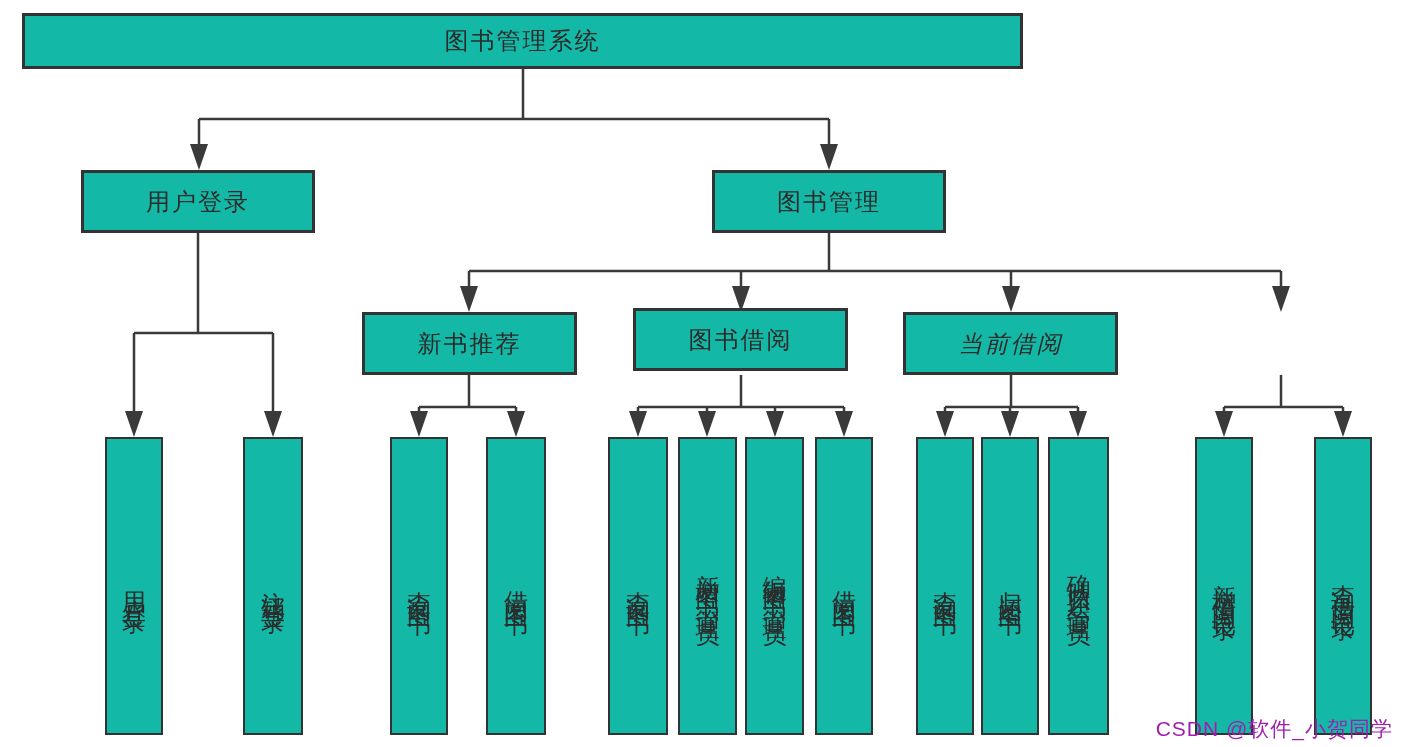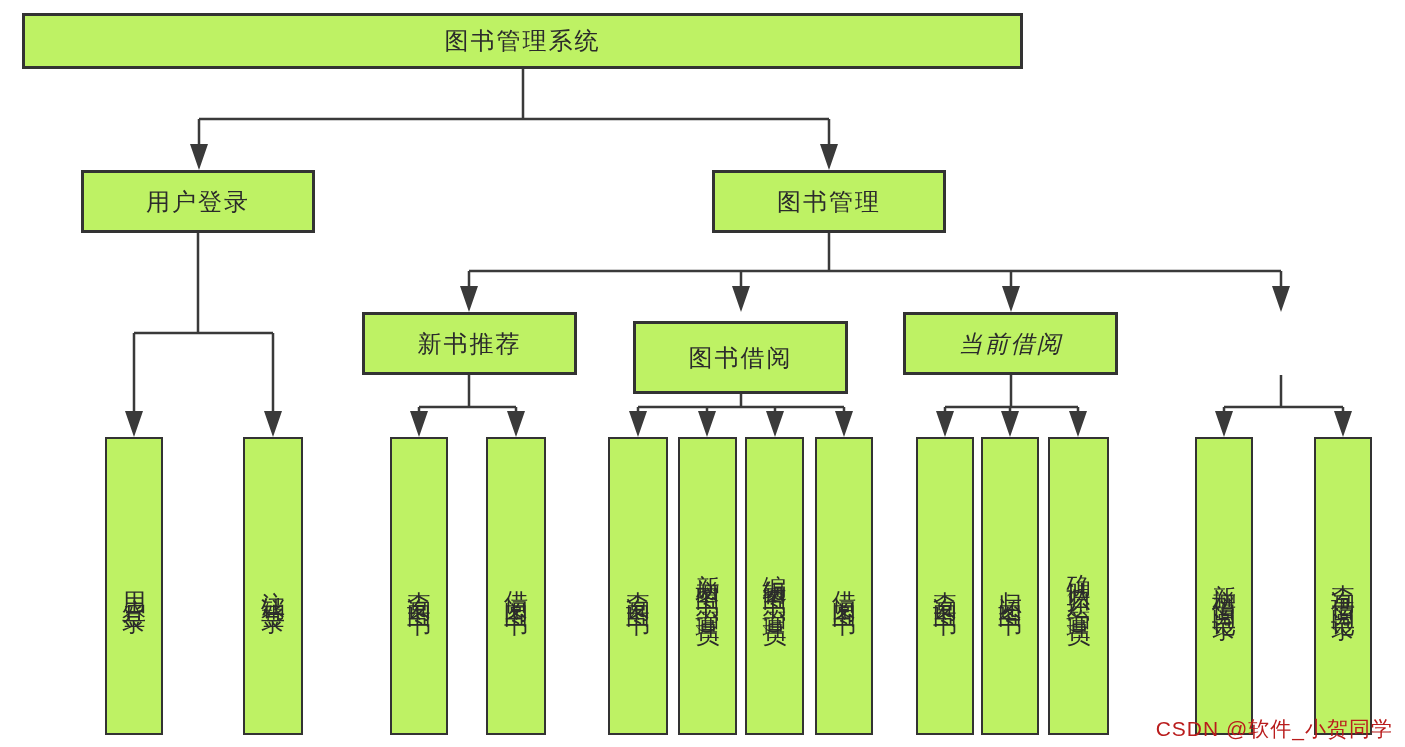--- a/index.html
+++ b/index.html
@@ -12,21 +12,21 @@
     font-family: "Liberation Sans", sans-serif;
     overflow: hidden;
   }
   #connectors {
     position: absolute;
     left: 0; top: 0;
     width: 1405px; height: 747px;
   }
   .box {
     position: absolute;
-    background: #bef264;
+    background: #14b8a6;
     border: 2px solid #333333;
     display: flex;
     align-items: center;
     justify-content: center;
     color: #2b2b2b;
     text-align: center;
   }
   .hbox { font-size: 24px; letter-spacing: 2px; border-width: 3px; }
   .leaf { border-width: 2px; }
   .leaf .vtext {
@@ -35,21 +35,21 @@
     font-size: 24px;
     letter-spacing: 7px;
     line-height: 1;
     white-space: nowrap;
   }
   #watermark {
     position: absolute;
     right: 12px;
     bottom: 4px;
     font-size: 21px;
-    color: #b91c1c;
+    color: #a21caf;
     letter-spacing: 1px;
     z-index: 5;
   }
 </style>
 </head>
 <body>
 
 <div id="canvas">
 
   <svg id="connectors" viewBox="0 0 1405 747" xmlns="http://www.w3.org/2000/svg">
@@ -76,21 +76,21 @@
   <div class="box hbox" style="left:81px;top:170px;width:234px;height:63px;">
     <span>用户登录</span>
   </div>
   <div class="box hbox" style="left:712px;top:170px;width:234px;height:63px;">
     <span>图书管理</span>
   </div>
 
   <div class="box hbox" style="left:362px;top:312px;width:215px;height:63px;">
     <span>新书推荐</span>
   </div>
-  <div class="box hbox" style="left:633px;top:321px;width:215px;height:73px;">
+  <div class="box hbox" style="left:633px;top:308px;width:215px;height:63px;">
     <span>图书借阅</span>
   </div>
   <div class="box hbox" style="left:903px;top:312px;width:215px;height:63px;font-style:italic;">
     <span>当前借阅</span>
   </div>
 
   <div class="box leaf" style="left:105px;top:437px;width:58px;height:298px;">
     <span class="vtext">用户登录</span>
   </div>
   <div class="box leaf" style="left:243px;top:437px;width:60px;height:298px;">

